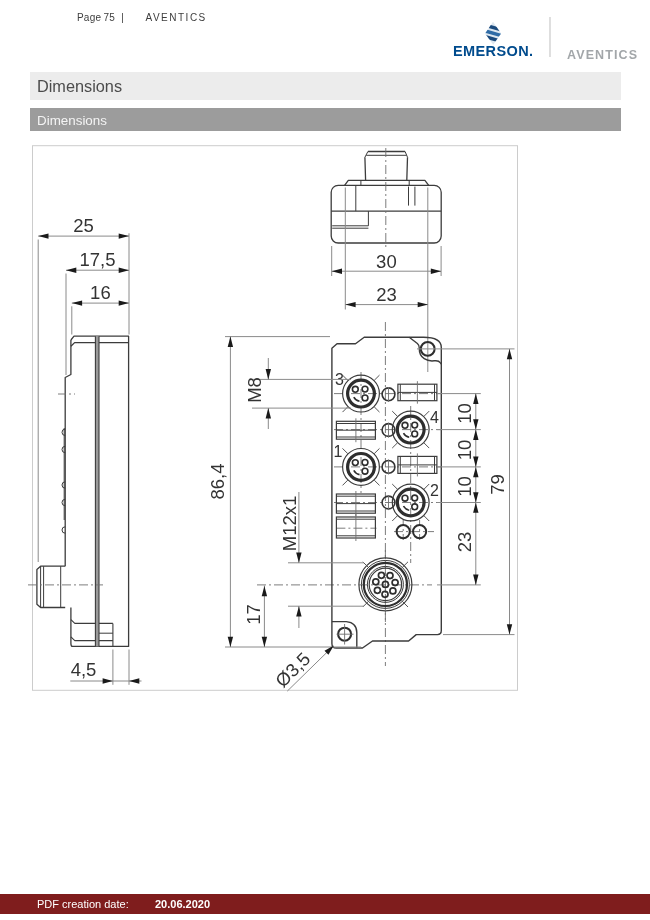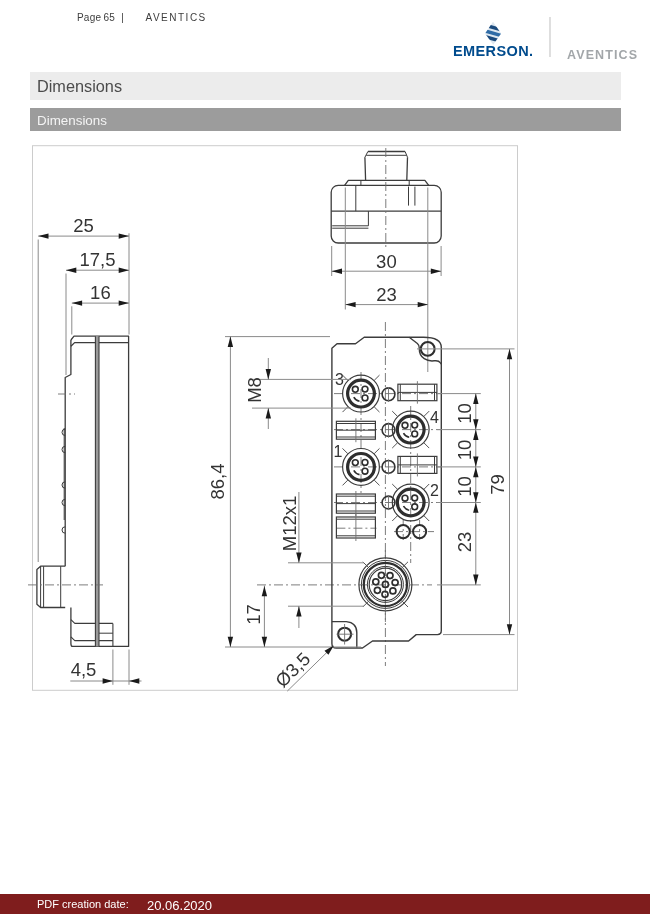--- a/index.html
+++ b/index.html
@@ -5,28 +5,28 @@
   html,body{margin:0;padding:0;background:#fff;}
   body{width:650px;height:920px;position:relative;font-family:"Liberation Sans",sans-serif;}
   .abs{position:absolute;}
   #pageline{left:33px;top:12px;font-size:10px;width:200px;height:14px;color:#3d3d3d;letter-spacing:0.2px;margin-left:44px;}
   #band1{left:30px;top:72px;width:591px;height:28px;background:#ececec;}
   #band1 span{position:absolute;left:7px;top:5px;font-size:16.3px;color:#4c4c4c;}
   #band2{left:30px;top:108px;width:591px;height:23px;background:#9c9c9c;}
   #band2 span{position:absolute;left:7px;top:5px;font-size:13.4px;color:#f4f4f4;}
   #footer{left:0;top:894px;width:650px;height:20px;background:#7f1d1d;}
   #footer .t1{position:absolute;left:37px;top:4px;font-size:11px;color:#fff;}
-  #footer .t2{position:absolute;left:147px;top:4px;font-size:13px;color:#fff;}
+  #footer .t2{position:absolute;left:155px;top:4px;font-size:11px;color:#fff;font-weight:bold;}
   #logo{left:450px;top:15px;width:195px;height:48px;}
 </style>
 </head>
 <body>
 <div class="abs" id="pageline">
     <span style="position:absolute;left:0px">Page</span>
-    <span style="position:absolute;left:26.4px">65</span>
+    <span style="position:absolute;left:26.4px">75</span>
     <span style="position:absolute;left:44.2px">|</span>
     <span style="position:absolute;left:68.5px;letter-spacing:1.5px">AVENTICS</span>
   </div>
 
 <div class="abs" id="logo">
 <svg width="195" height="48" viewBox="0 0 195 48">
 
   <g transform="translate(43,18.2)">
     <clipPath id="dm">
           <polygon points="0,-11.4 8.1,0.3 0.2,11.5 -7.9,0.2"></polygon>

